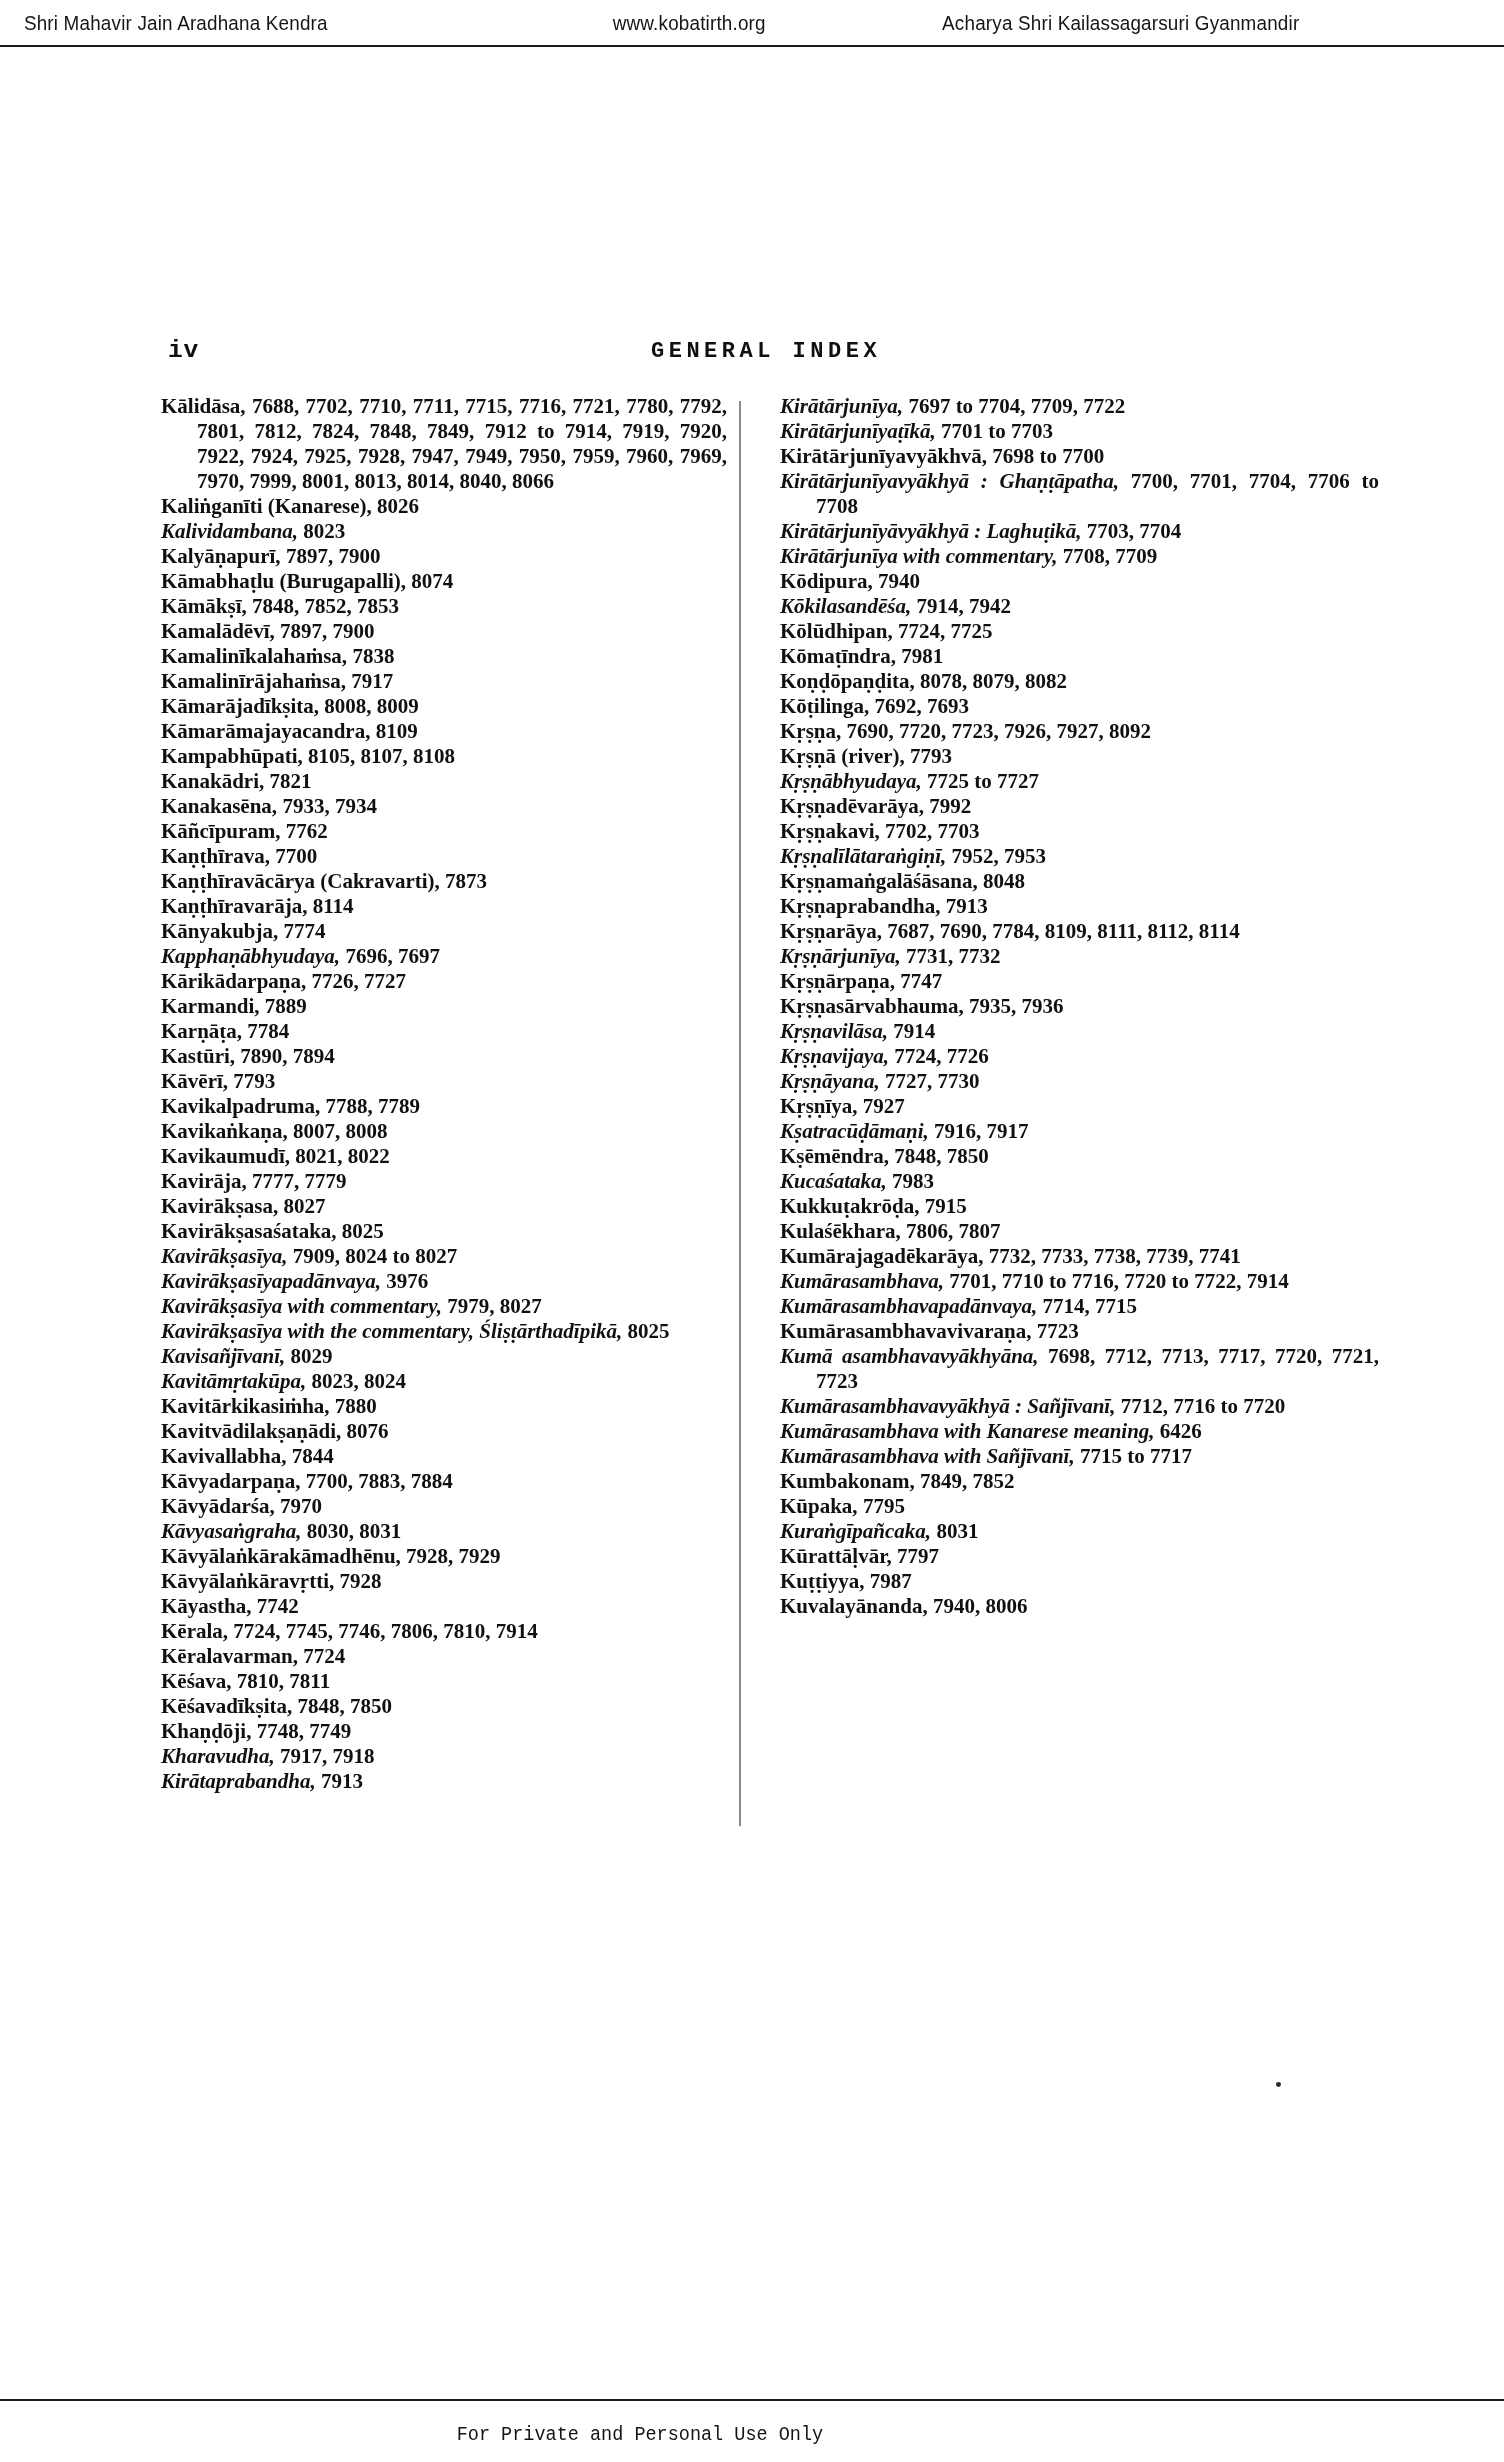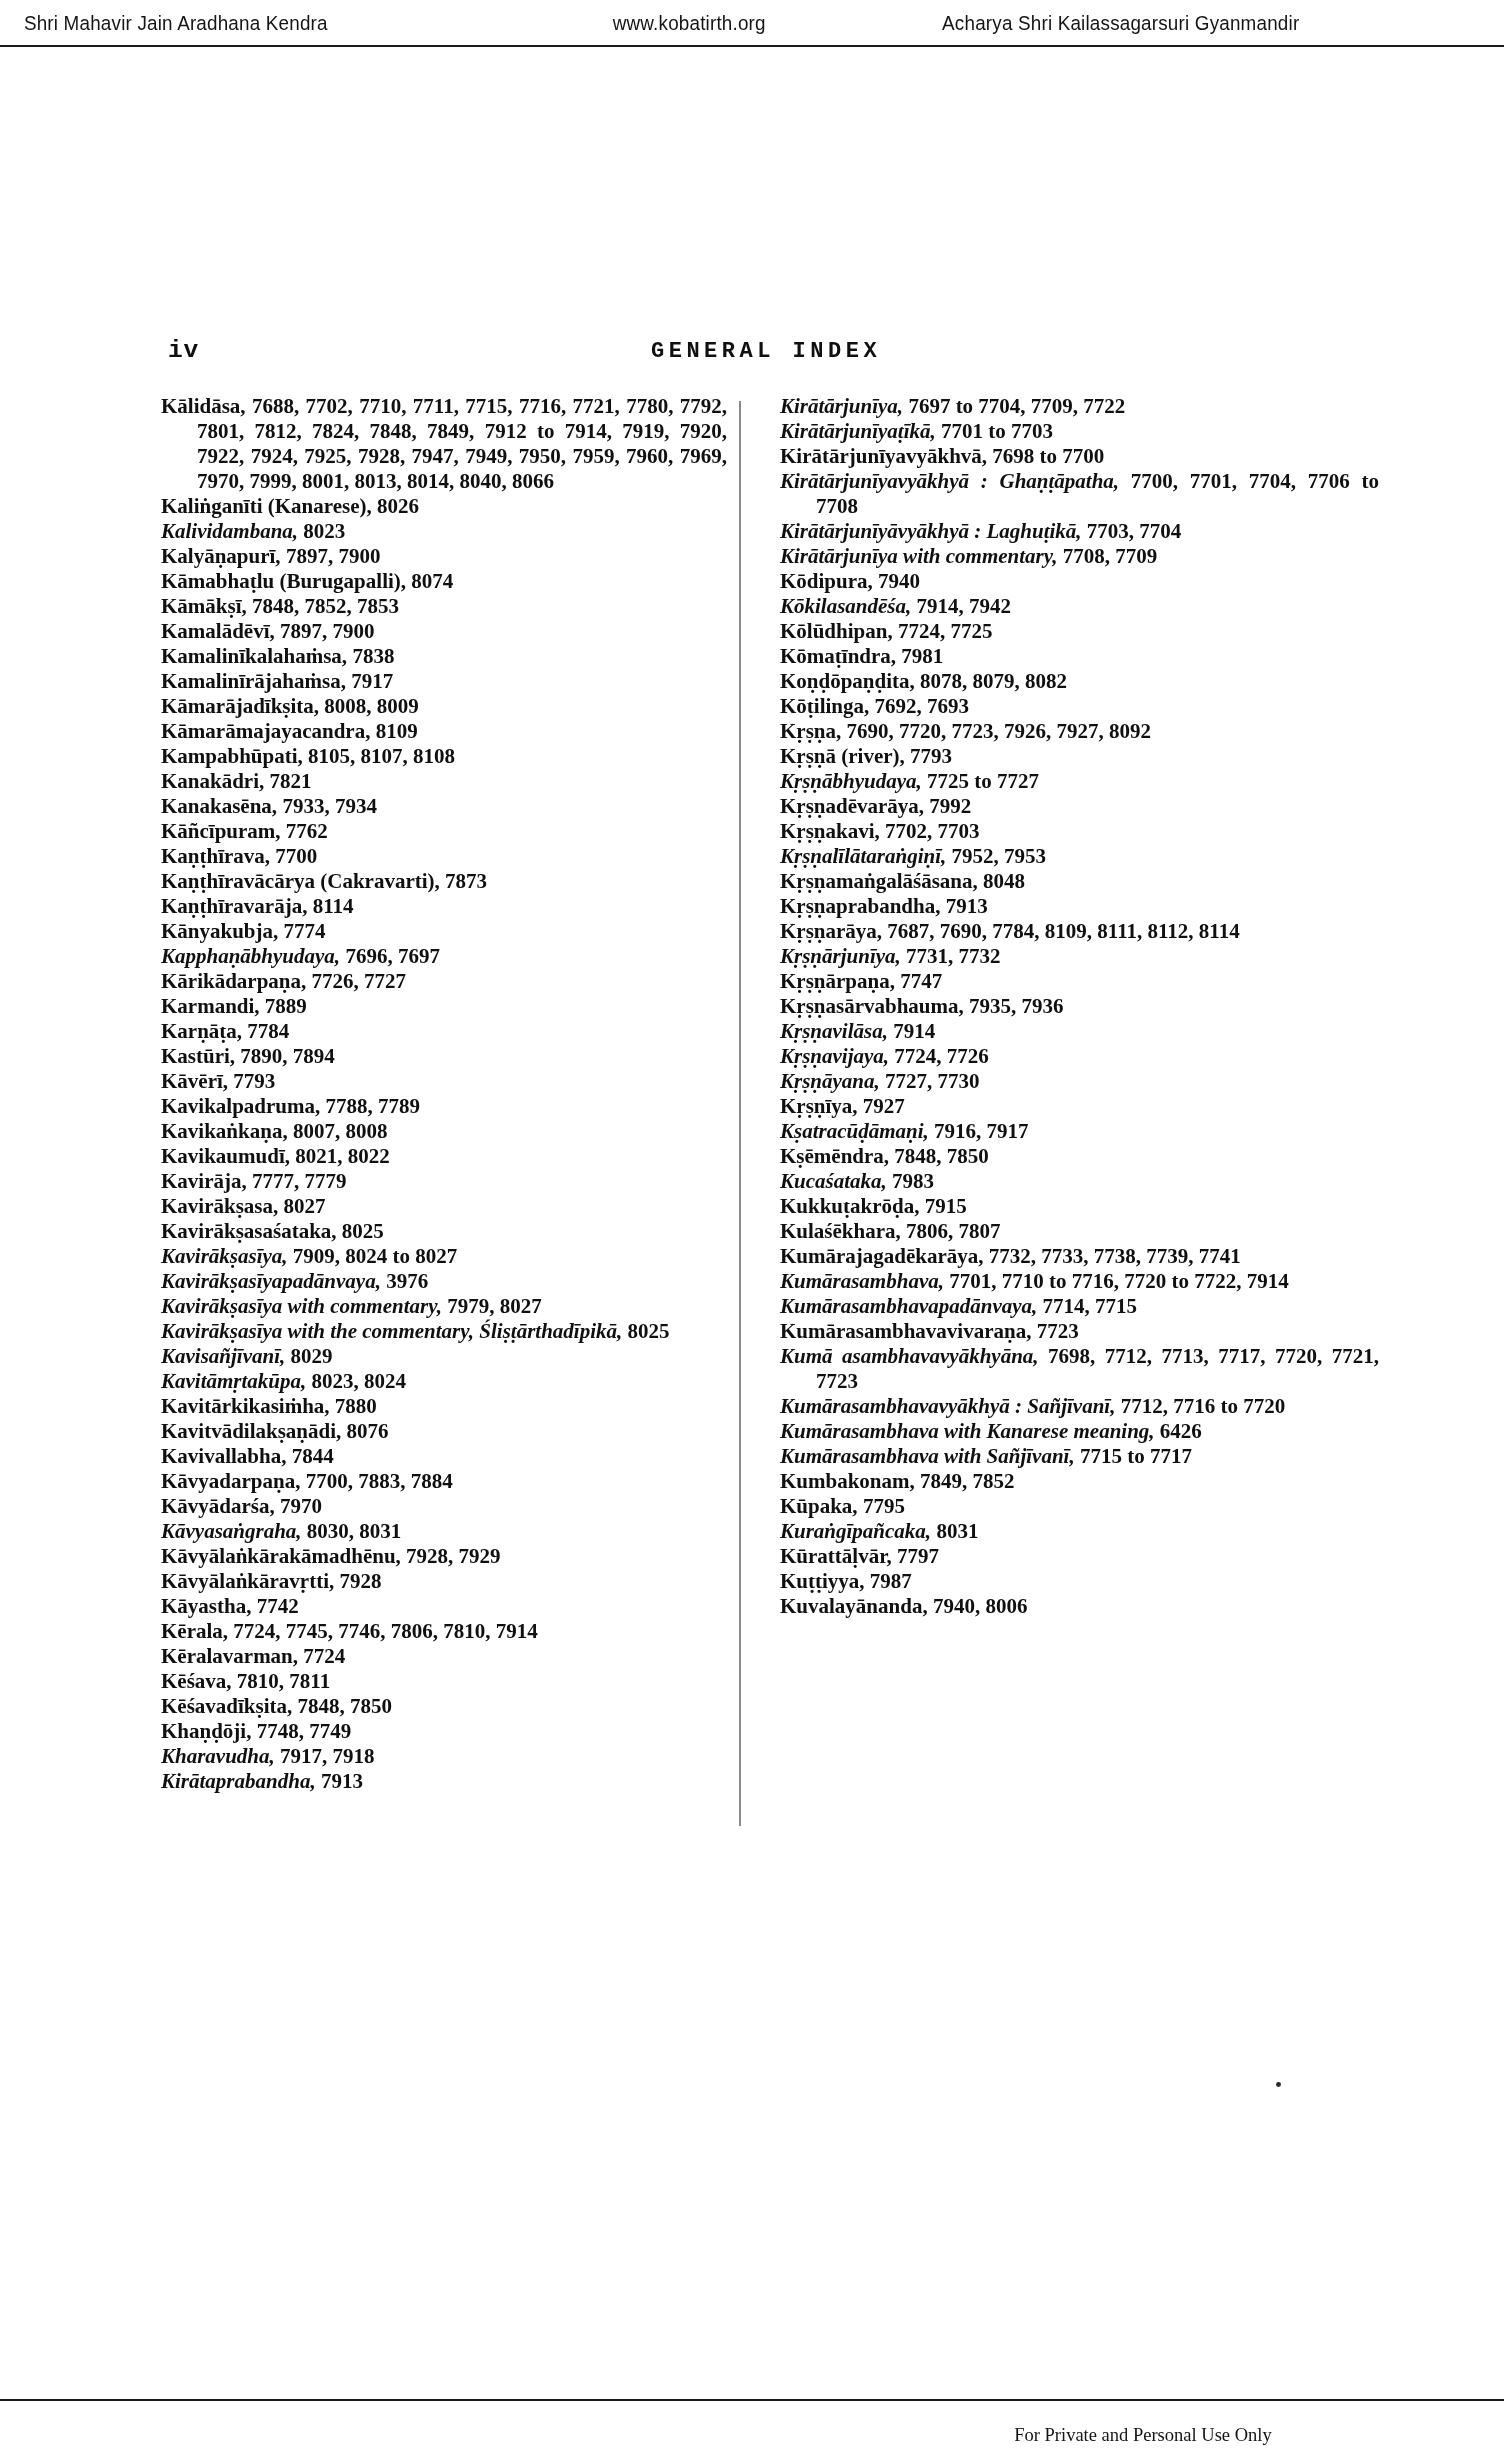--- a/index.html
+++ b/index.html
@@ -130,22 +130,22 @@
     bottom: 61px; left: 0;
     width: 1505px;
     height: 1.6px;
     background: #1a1a1a;
   }
   .scan-footer {
     position: absolute;
     bottom: 16.4px;
     left: 0;
     width: 1280px;
-    text-align: right;
-    font-family: Liberation Serif, serif;
+    text-align: center;
+    font-family: Liberation Mono, monospace;
     font-size: 19.7px;
     color: #151515;
   }
   .scan-footer span { display: inline-block; transform: scaleX(0.94); }
 
   .dot-mark {
     position: absolute;
     left: 1276px;
     top: 2036px;
     width: 4.9px; height: 4.9px;

